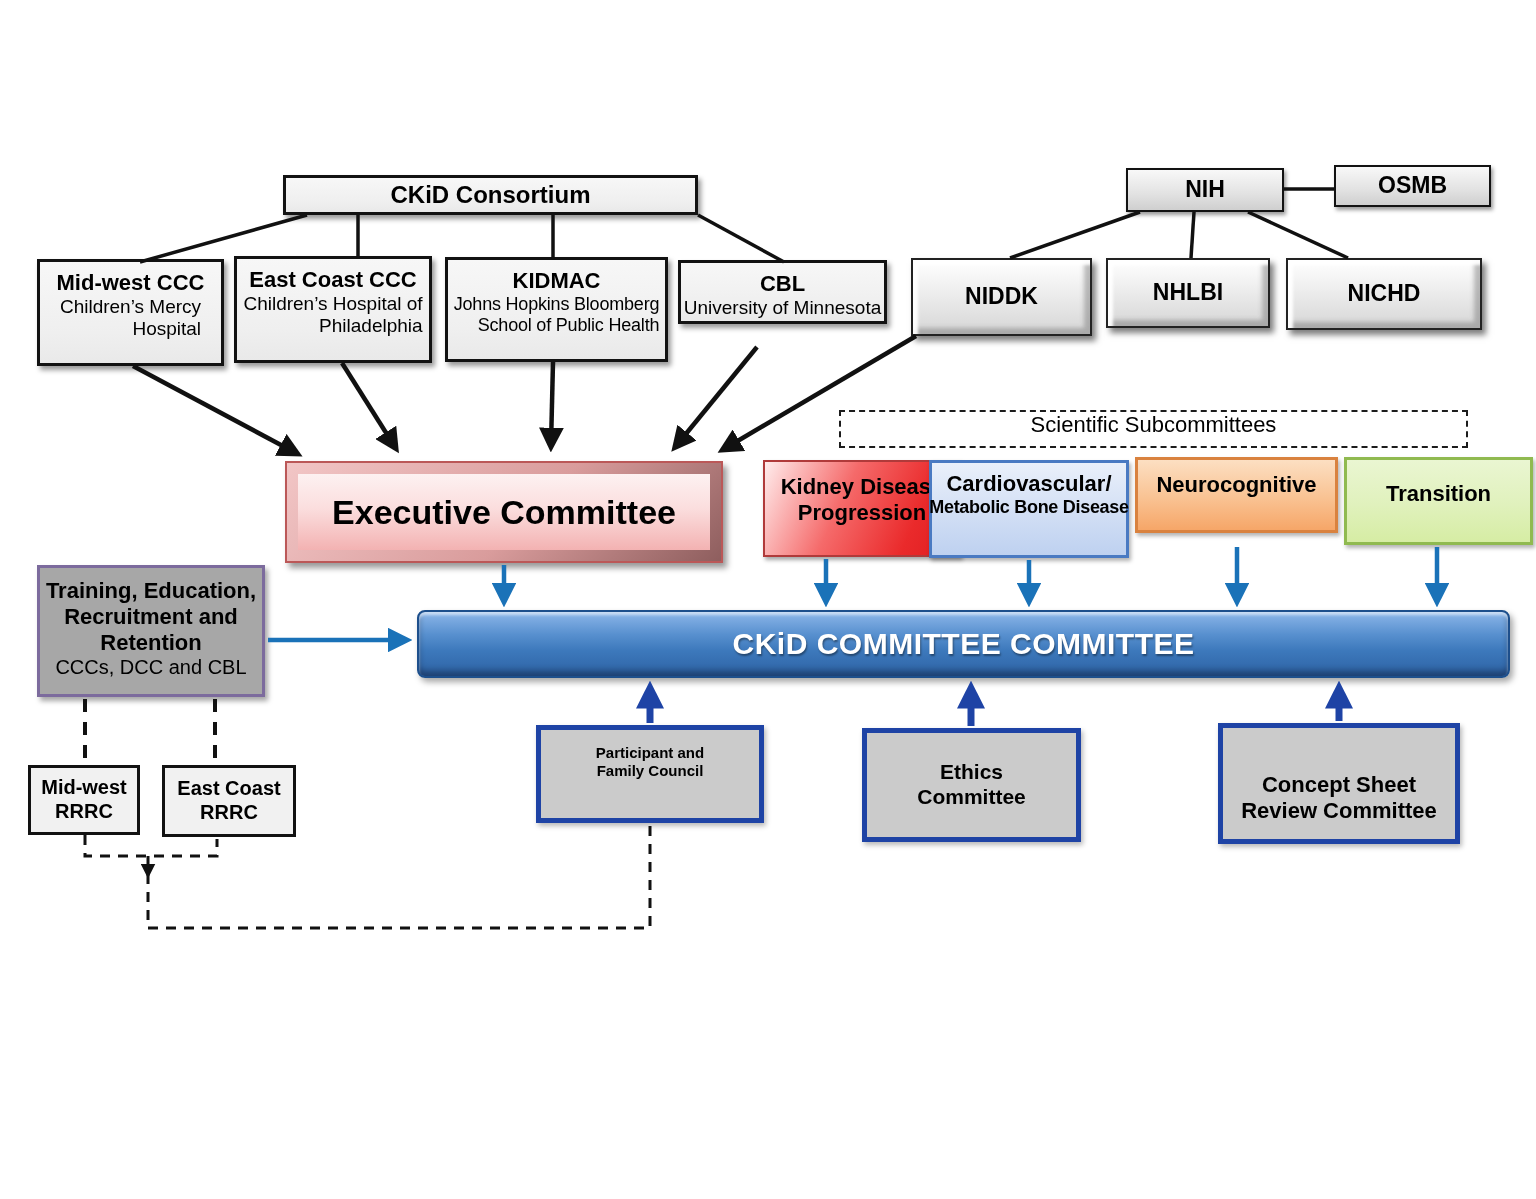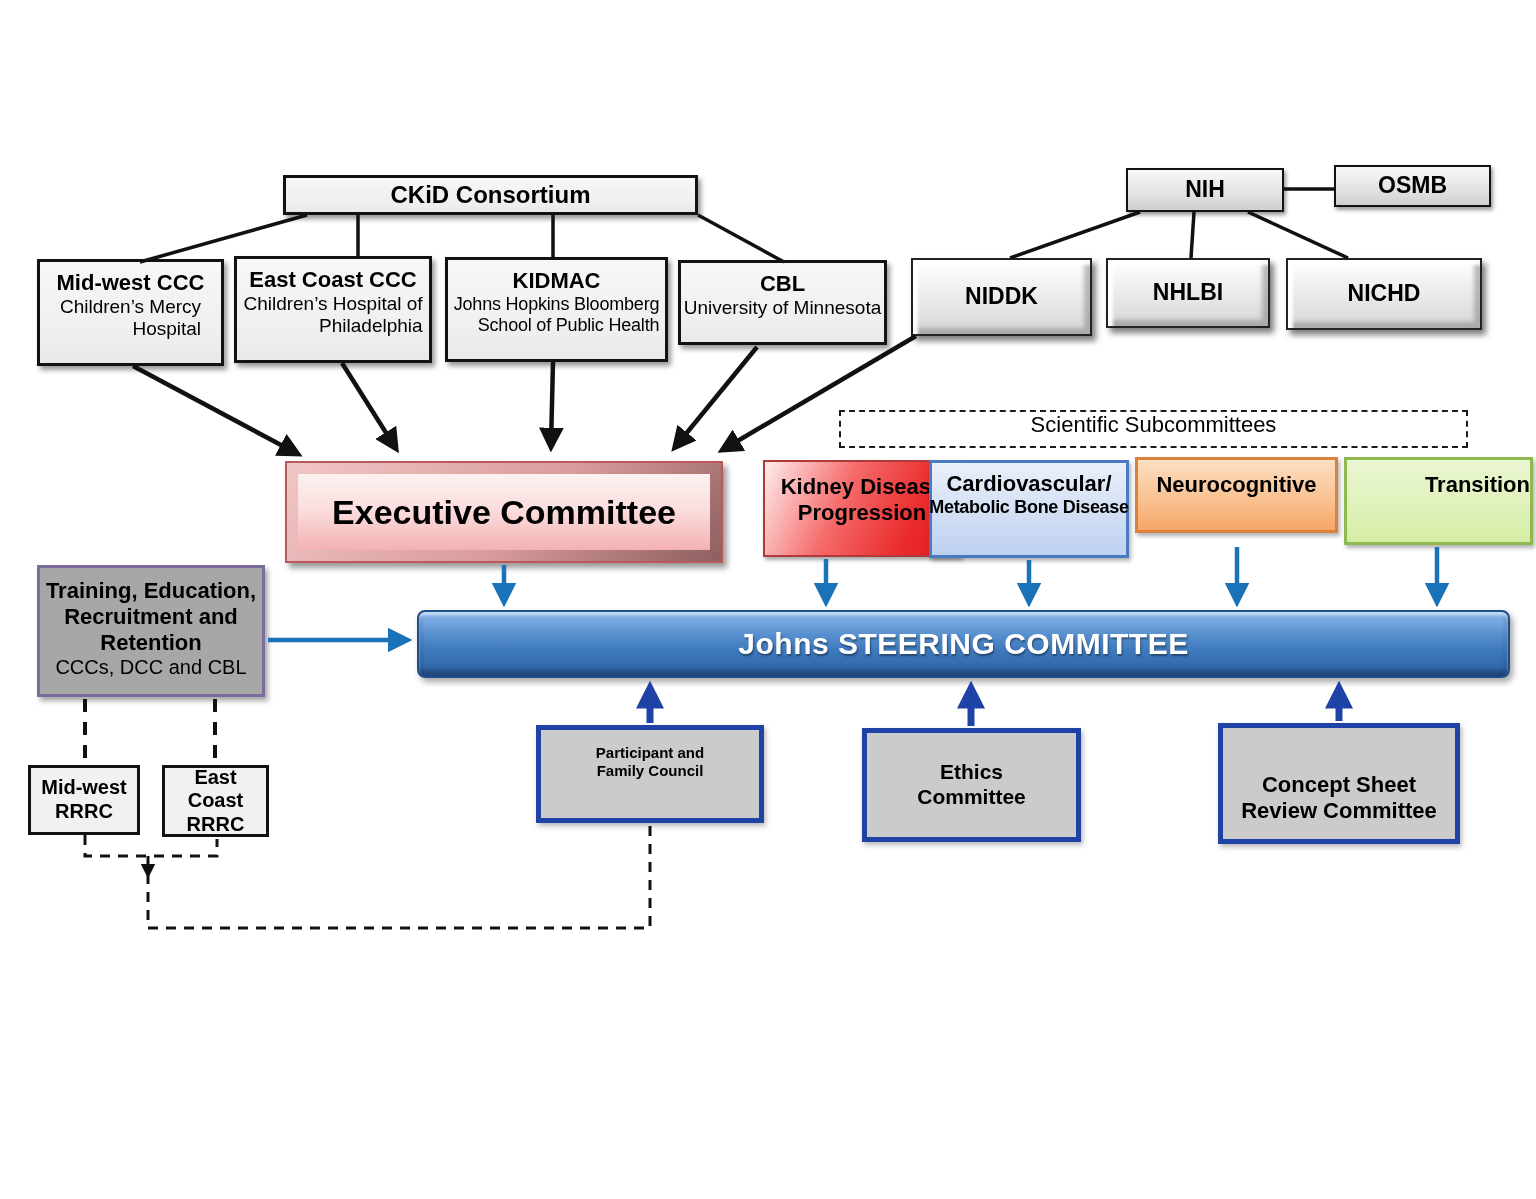--- a/index.html
+++ b/index.html
@@ -73,22 +73,21 @@
   .neuro{
     background:linear-gradient(180deg,#fcdfc2 0%,#f9c292 55%,#f6a668 100%);
     border:3px solid #d9823f;
     box-shadow:2px 3px 4px rgba(0,0,0,.30);
     padding-top:12px;
   }
   .transition{
     background:linear-gradient(180deg,#eaf6d2 0%,#e0f1bc 55%,#d6eda4 100%);
     border:3px solid #90ba50;
     box-shadow:2px 3px 4px rgba(0,0,0,.30);
-    padding-top:12px;
-    align-items:flex-end;
+    padding-top:21px;
   }
   .sub-title{font-weight:bold;font-size:22px;line-height:1.2;text-align:center;}
   .cardio-l2{font-weight:bold;font-size:18px;letter-spacing:-.3px;white-space:nowrap;}
 
   .sci-label{
     background:#ffffff;border:2px dashed #1c1c1c;
     justify-content:flex-start;font-size:22px;
   }
 
   
@@ -156,21 +155,21 @@
     <div class="card-sub pre">Children’s Hospital of
 Philadelphia</div>
   </div>
 
   <div class="box flat padtop" style="left:445px;top:257px;width:223px;height:105px;">
     <div class="card-title">KIDMAC</div>
     <div class="card-sub pre tight">Johns Hopkins Bloomberg
 School of Public Health</div>
   </div>
 
-  <div class="box flat padtop" style="left:678px;top:260px;width:209px;height:85px;">
+  <div class="box flat padtop" style="left:678px;top:260px;width:209px;height:64px;">
     <div class="card-title">CBL</div>
     <div class="card-sub nowrap">University of Minnesota</div>
   </div>
 
   <div class="box nihbox" style="left:1126px;top:168px;width:158px;height:44px;">
     <div class="card-title">NIH</div>
   </div>
 
   <div class="box nihbox" style="left:1334px;top:165px;width:157px;height:42px;">
     <div class="card-title">OSMB</div>
@@ -208,36 +207,36 @@
 
   <div class="box neuro" style="left:1135px;top:457px;width:203px;height:76px;">
     <div class="sub-title">Neurocognitive</div>
   </div>
 
   <div class="box transition" style="left:1344px;top:457px;width:189px;height:88px;">
     <div class="sub-title">Transition</div>
   </div>
 
   <div class="box steering" style="left:417px;top:610px;width:1093px;height:68px;">
-    <div>Johns STEERING COMMITTEE</div>
+    <div>CKiD COMMITTEE COMMITTEE</div>
   </div>
 
   <div class="box training" style="left:37px;top:565px;width:228px;height:132px;">
     <div class="card-title pre">Training, Education,
 Recruitment and
 Retention</div>
     <div class="card-sub">CCCs, DCC and CBL</div>
   </div>
 
   <div class="box rrrc" style="left:28px;top:765px;width:112px;height:70px;">
     <div class="card-title pre">Mid-west
 RRRC</div>
   </div>
 
-  <div class="box rrrc" style="left:162px;top:765px;width:107px;height:72px;">
+  <div class="box rrrc" style="left:162px;top:765px;width:134px;height:72px;">
     <div class="card-title pre">East Coast
 RRRC</div>
   </div>
 
   <div class="box navybox toptext" style="left:536px;top:725px;width:228px;height:98px;">
     <div class="card-title pre" style="font-size:15px;">Participant and
 Family Council</div>
   </div>
 
   <div class="box navybox" style="left:862px;top:728px;width:219px;height:114px;">

